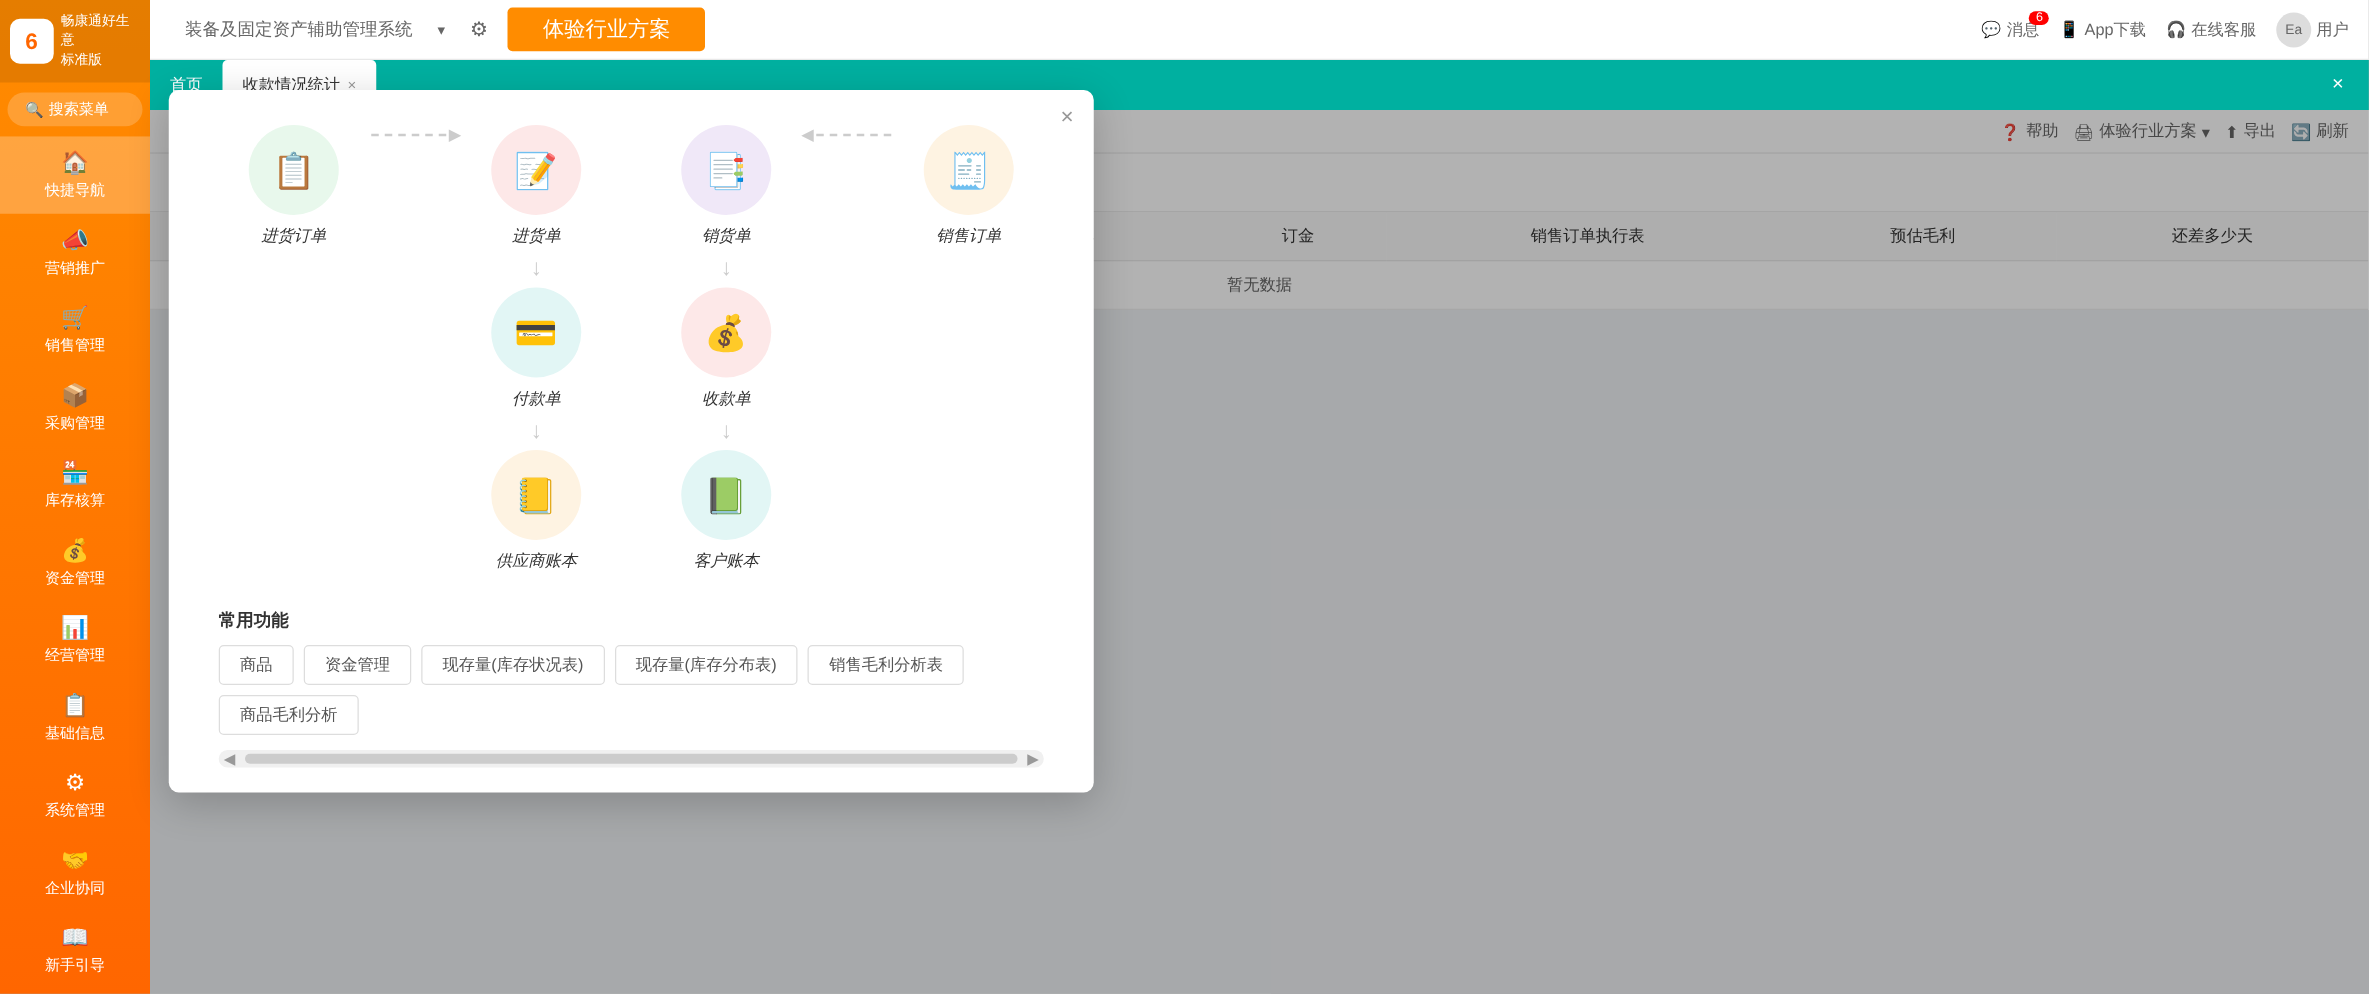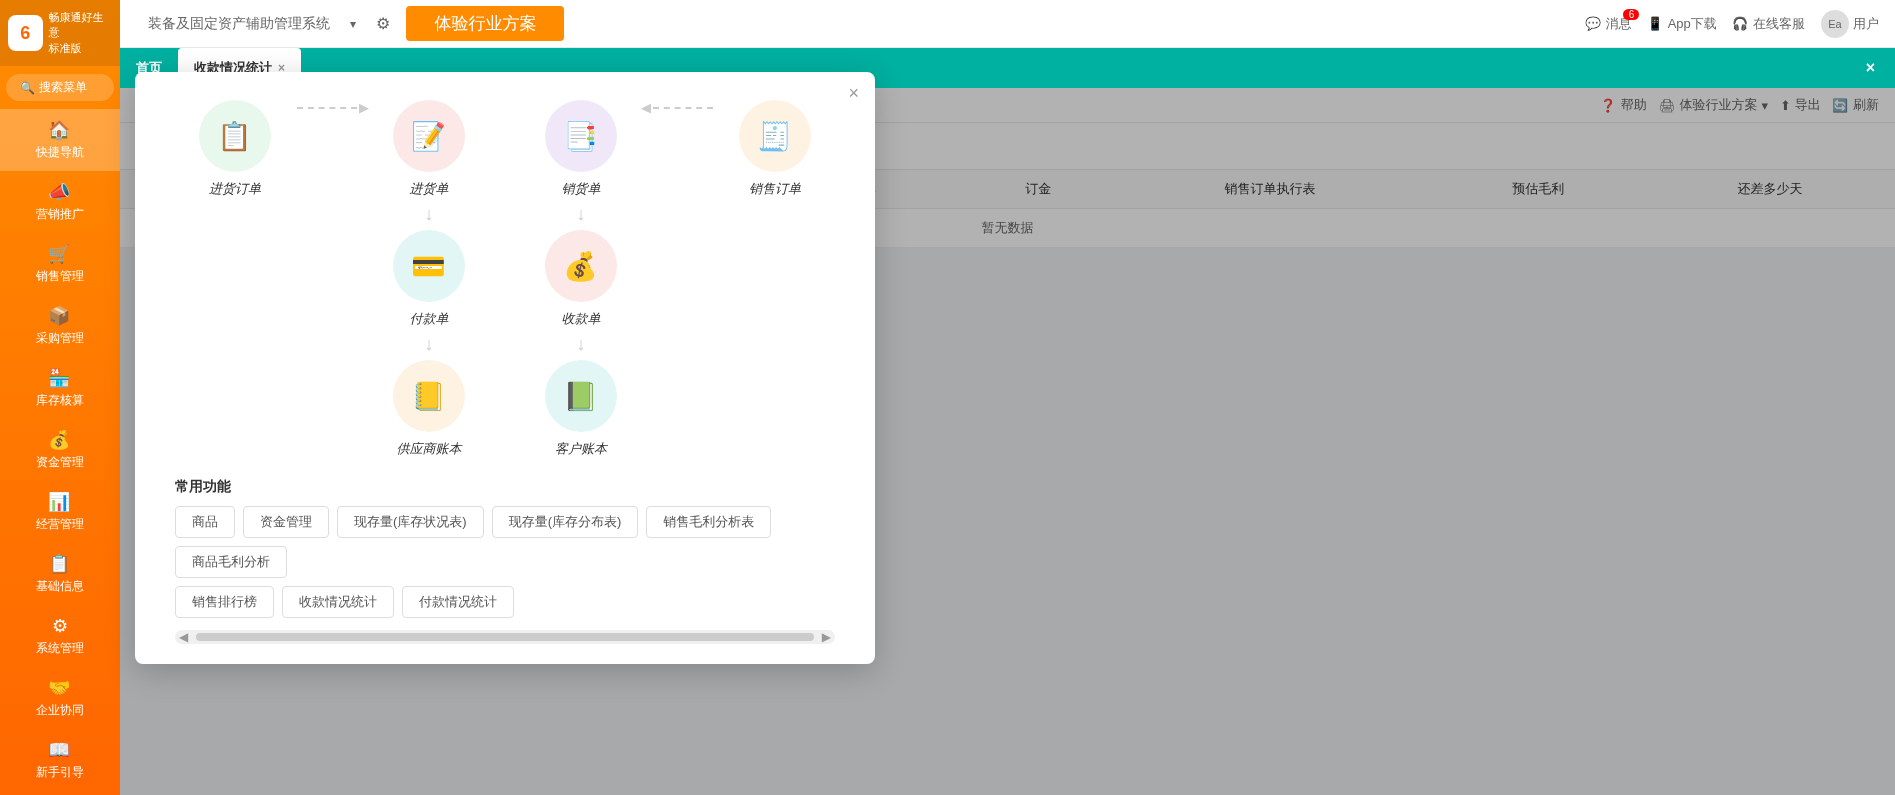--- a/index.html
+++ b/index.html
@@ -65,21 +65,21 @@
     }
     .topbar-right-item { display: flex; align-items: center; gap: 4px; cursor: pointer; }
     .user-avatar {
       width: 28px; height: 28px; background: #ddd; border-radius: 50%;
       display: flex; align-items: center; justify-content: center; font-size: 11px; color: #666;
     }
 
     
     .tabbar {
       position: fixed; left: 120px; top: 48px; right: 0; height: 40px;
-      background: #00b0a0; display: flex; align-items: center; z-index: 98; font-weight: bold;
+      background: #00b0a0; display: flex; align-items: center; z-index: 98;
     }
     .tab {
       height: 40px; padding: 0 16px; display: flex; align-items: center;
       color: #fff; font-size: 13px; cursor: pointer; position: relative;
       white-space: nowrap;
     }
     .tab.home { background: transparent; }
     .tab.active { background: #fff; color: #333; border-radius: 4px 4px 0 0; }
     .tab-close { margin-left: 6px; color: #999; font-size: 12px; cursor: pointer; }
     .tab-close-main {
@@ -174,21 +174,21 @@
       display: flex; flex-direction: column; align-items: center;
     }
 
     .fc-green { background: #e8f8ec; }
     .fc-red { background: #fde8e8; }
     .fc-purple { background: #f0e8f8; }
     .fc-orange { background: #fef3e2; }
     .fc-teal { background: #e2f6f5; }
 
     
-    .common-funcs { margin-top: 20px; }
+    .common-funcs { margin-top: 30px; }
     .common-funcs-title { font-size: 14px; color: #333; margin-bottom: 10px; font-weight: bold; }
     .func-buttons { display: flex; flex-wrap: wrap; gap: 8px; }
     .func-btn {
       border: 1px solid #ddd; border-radius: 4px; padding: 6px 16px;
       font-size: 13px; color: #555; cursor: pointer; background: #fff;
     }
 
     
     .popup-scroll {
       margin-top: 12px; height: 14px; background: #f0f0f0;
@@ -467,25 +467,20 @@
   <div class="common-funcs">
     <div class="common-funcs-title">常用功能</div>
     <div class="func-buttons">
       <button class="func-btn">商品</button>
       <button class="func-btn">资金管理</button>
       <button class="func-btn">现存量(库存状况表)</button>
       <button class="func-btn">现存量(库存分布表)</button>
       <button class="func-btn">销售毛利分析表</button>
       <button class="func-btn">商品毛利分析</button>
     </div>
-    <div class="func-buttons" style="margin-top:8px;">
-      <button class="func-btn">销售排行榜</button>
-      <button class="func-btn">收款情况统计</button>
-      <button class="func-btn">付款情况统计</button>
-    </div>
   </div>
 
   <div class="popup-scroll">
     <span class="scroll-arrow">◀</span>
     <div class="popup-scrollbar"></div>
     <span class="scroll-arrow">▶</span>
   </div>
 </div>
 
 </body></html>

